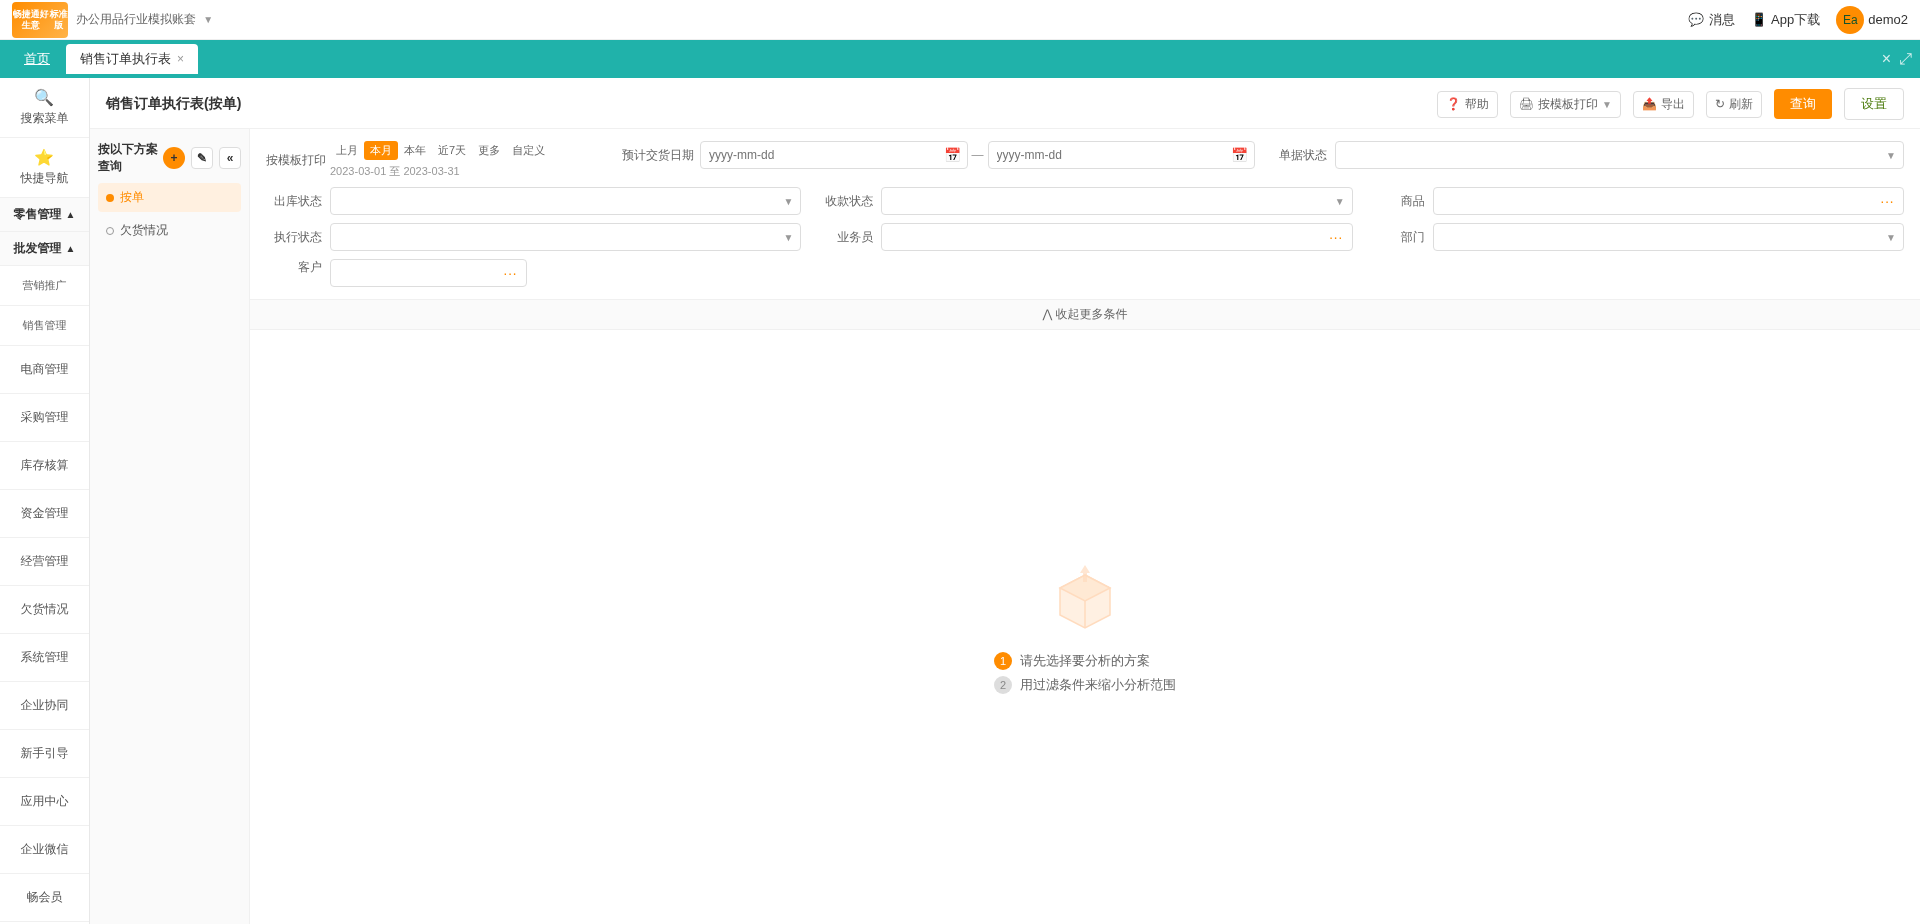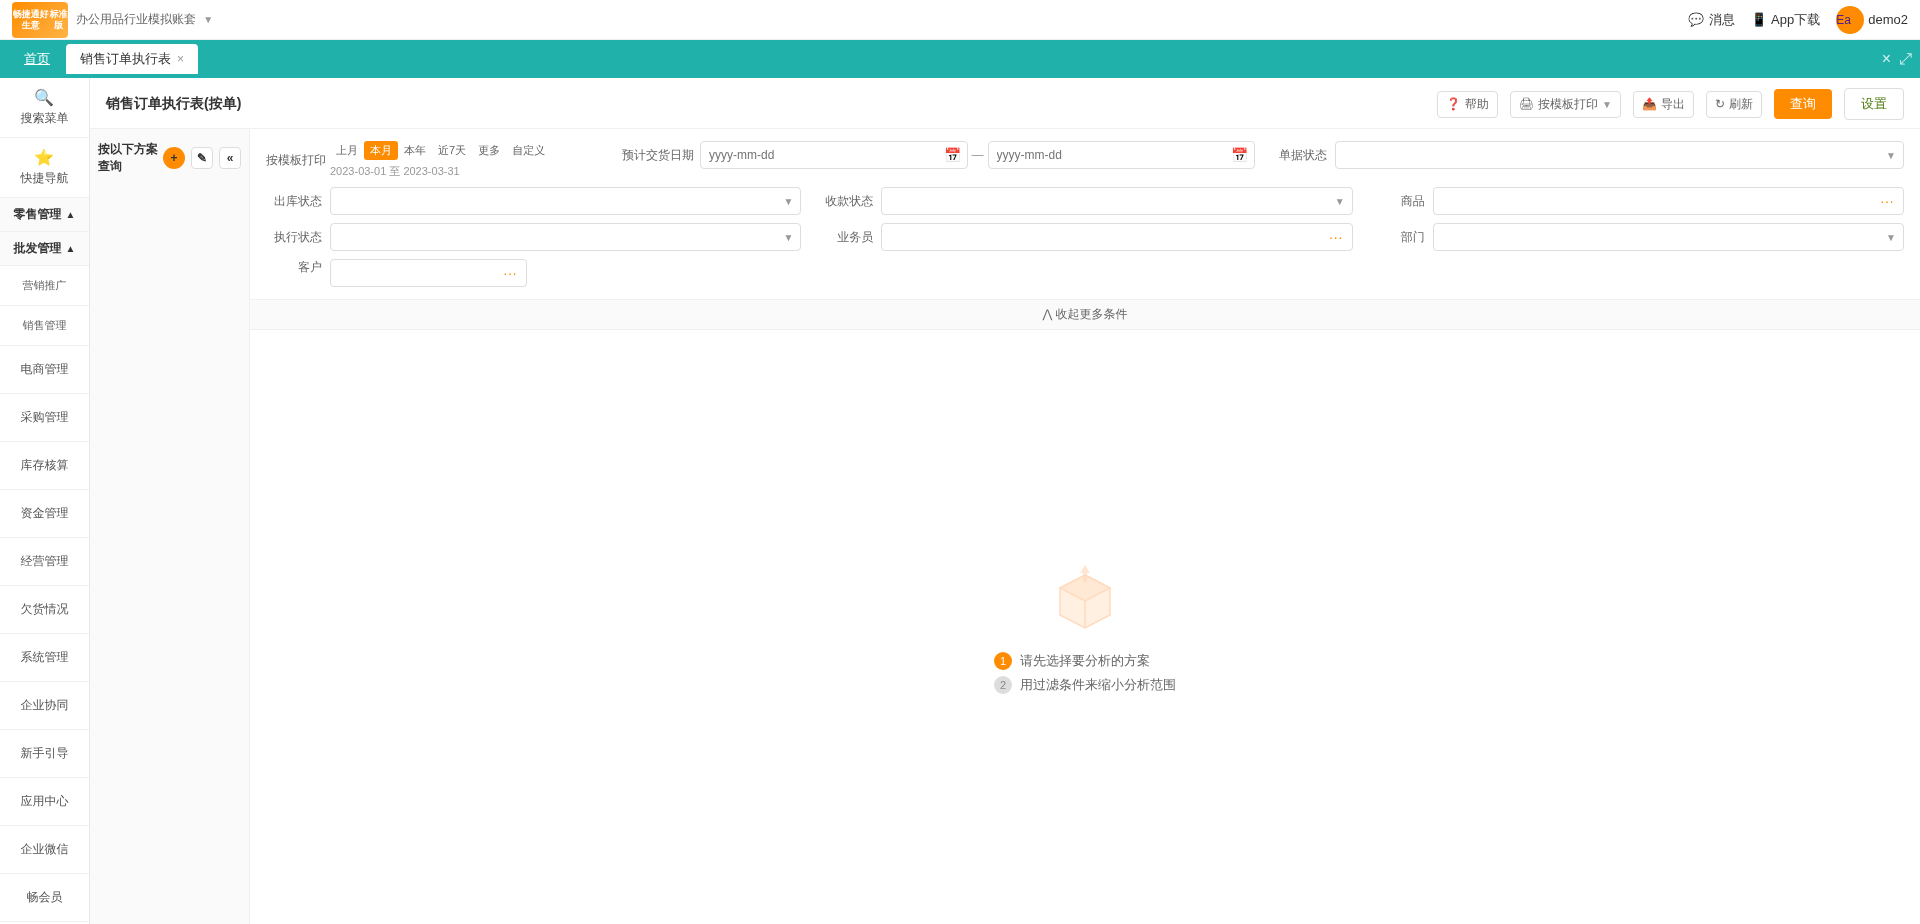--- a/index.html
+++ b/index.html
@@ -20,21 +20,21 @@
     .logo-box {
       width: 56px; height: 36px;
       background: linear-gradient(135deg, #ff8c00, #ffb347);
       border-radius: 4px;
       display: flex; align-items: center; justify-content: center;
       font-size: 10px; color: #fff; font-weight: bold; text-align: center; line-height: 1.2;
     }
     .breadcrumb-text { font-size: 12px; color: #666; }
     .topbar-right { display: flex; align-items: center; gap: 16px; }
     .topbar-right-item { display: flex; align-items: center; gap: 4px; font-size: 13px; color: #333; cursor: pointer; }
-    .avatar { width: 28px; height: 28px; border-radius: 50%; background: #ff8c00; display: flex; align-items: center; justify-content: flex-start; color: #4c1d95; font-size: 12px; }
+    .avatar { width: 28px; height: 28px; border-radius: 50%; background: #ff8c00; display: flex; align-items: center; justify-content: center; color: #14532d; font-size: 12px; }
 
     
     .tabbar {
       height: 38px;
       background: #20b2aa;
       display: flex;
       align-items: center;
       padding: 0 8px;
       flex-shrink: 0;
     }
@@ -440,20 +440,30 @@
               <span>+</span>
             </div>
             <div class="icon-btn-small">
               <span>✎</span>
             </div>
             <div class="icon-btn-small">
               <span>«</span>
             </div>
           </div>
         </div>
+        <div class="left-panel-nav">
+          <div class="nav-item active">
+            <div class="nav-dot"></div>
+            <span>按单</span>
+          </div>
+          <div class="nav-item">
+            <div class="nav-dot-gray"></div>
+            <span>欠货情况</span>
+          </div>
+        </div>
       </div>
 
       <div class="right-panel">
 
         <div class="filter-area">
 
           <div style="display:flex; align-items:flex-start; gap:16px; margin-bottom:8px;">
 
             <div style="display:flex; align-items:center; gap:8px; min-width:340px;">
               <span class="filter-label">按模板打印</span>

